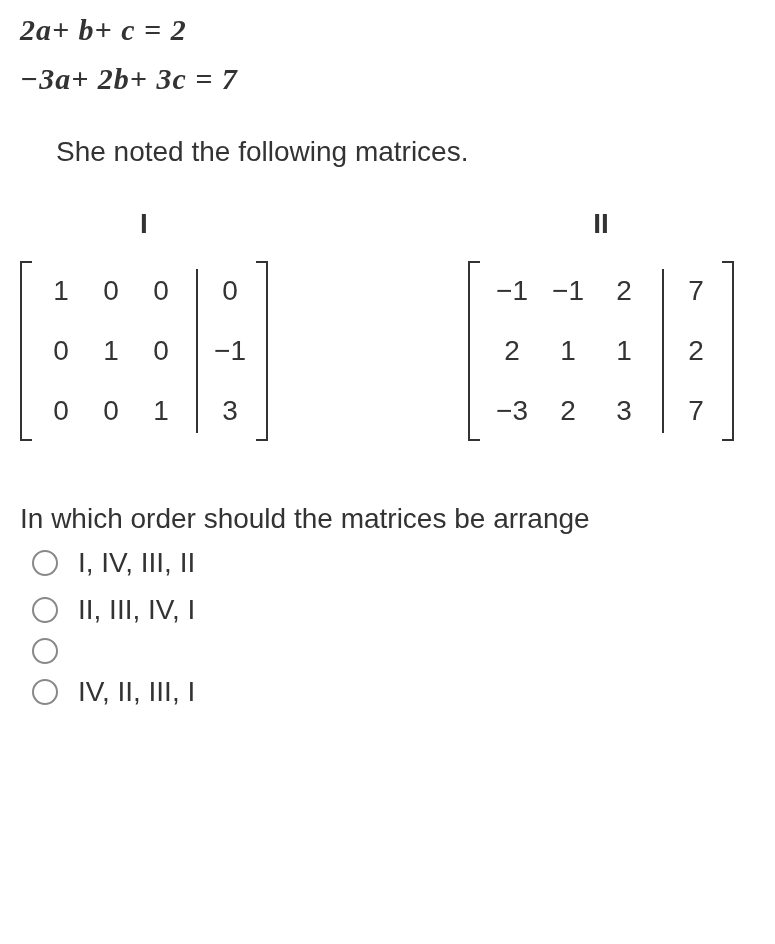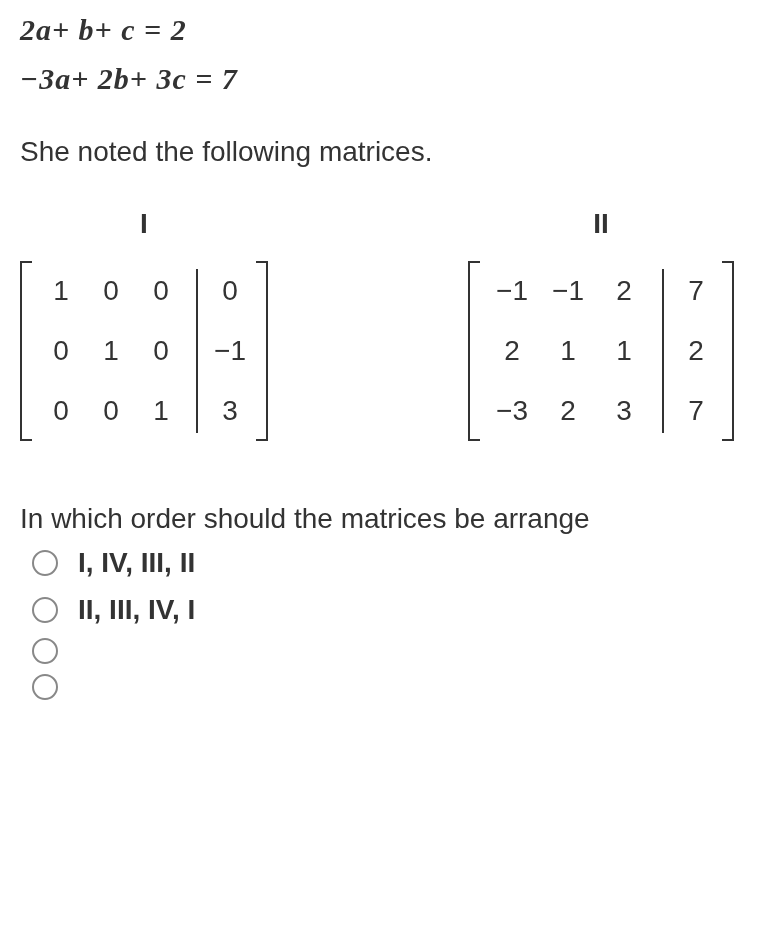--- a/index.html
+++ b/index.html
@@ -19,20 +19,21 @@
       color: #333;
       margin-bottom: 10px;
       letter-spacing: 1px;
       font-weight: bold;
     }
     .prose {
       font-size: 28px;
       margin-top: 36px;
       margin-bottom: 36px;
       color: #333;
+      margin-left: 36px;
     }
     .matrices-row {
       display: flex;
       gap: 200px;
       margin-top: 30px;
       margin-bottom: 60px;
     }
     .matrix-block {
       display: flex;
       flex-direction: column;
@@ -88,21 +89,20 @@
       gap: 10px;
       margin-left: 12px;
     }
     .option {
       display: flex;
       align-items: center;
       gap: 20px;
       font-size: 28px;
       color: #333;
       cursor: pointer;
-      font-weight: bold;
     }
     .radio-circle {
       width: 26px;
       height: 26px;
       border: 2px solid #888;
       border-radius: 50%;
       flex-shrink: 0;
     }
     .m2cols .matrix-grid.cols3 { grid-template-columns: repeat(3, 56px); }
   </style>
@@ -179,14 +179,15 @@
   </label>
   <label class="option">
     <span class="radio-circle"></span>
     <span>II, III, IV, I</span>
   </label>
   <label class="option">
     <span class="radio-circle"></span>
   </label>
   <label class="option">
     <span class="radio-circle"></span>
+    <span>IV, II, III, I</span>
   </label>
 </div>
 
 </body></html>

